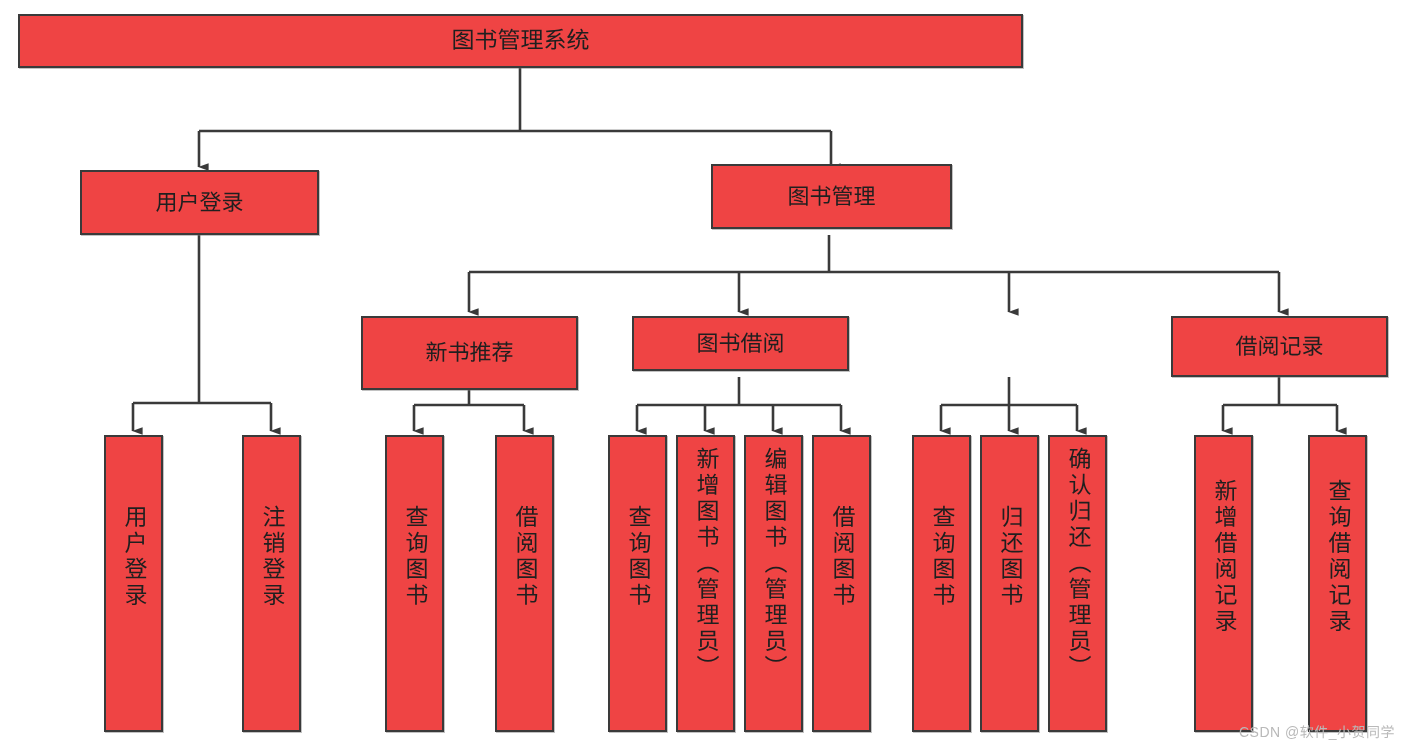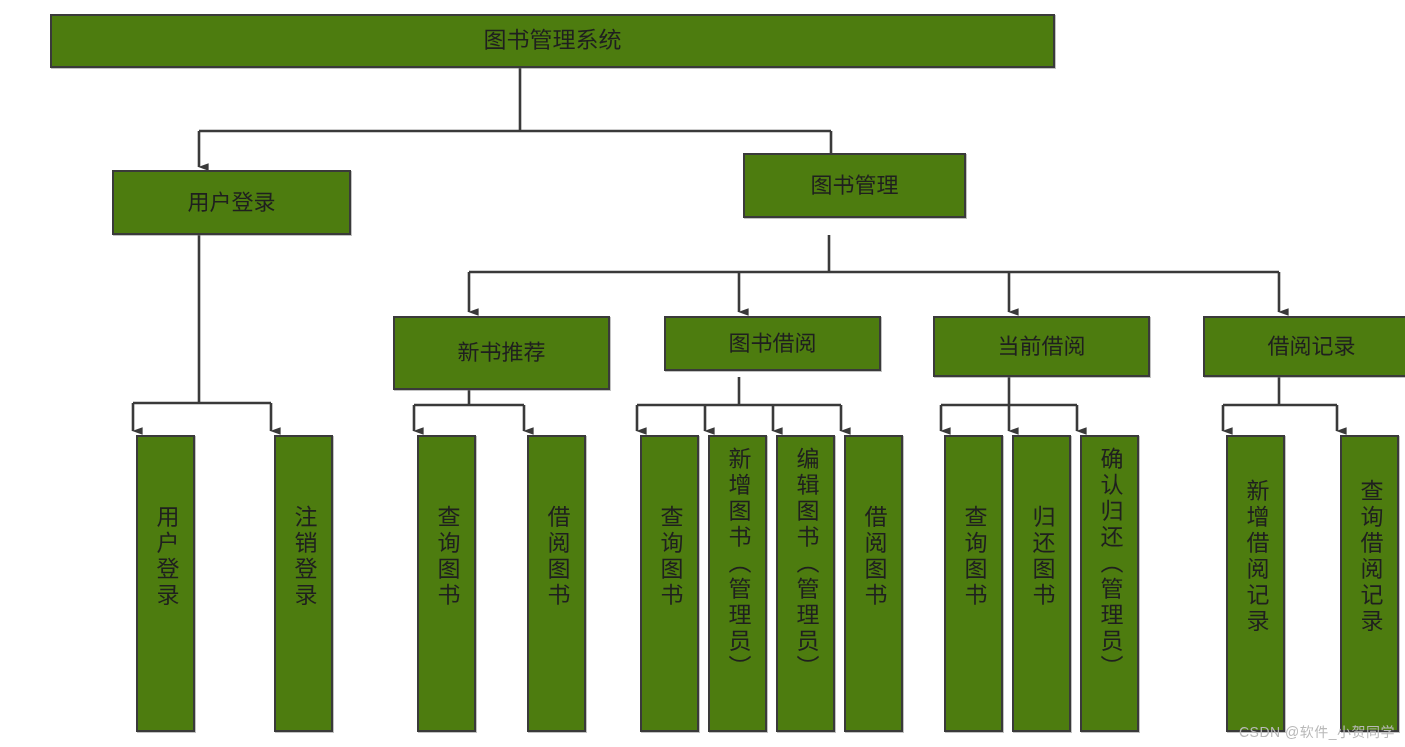--- a/index.html
+++ b/index.html
@@ -19,27 +19,26 @@
   #wires{
     position:absolute;
     left:0; top:0;
     width:1405px; height:747px;
     pointer-events:none;
   }
   
   .node{
     position:absolute;
     box-sizing:border-box;
-    background:#4d7c0f;
+    background:#ef4444;
     border:2px solid #3a3a3a;
     display:flex;
     align-items:center;
     justify-content:center;
     box-shadow:1px 1px 0 rgba(120,120,120,.45);
-    margin-left:32px;
   }
   .node .label{
     color:#1f1f1f;
     line-height:1.18;
     text-align:center;
     white-space:nowrap;
   }
   
   .node.h .label{
     font-size:22px;
@@ -129,35 +128,32 @@
   </svg>
 
   <div class="node h root" style="left:18px; top:14px; width:1005px; height:54px;">
     <span class="label">图书管理系统</span>
   </div>
 
   <div class="node h" style="left:80px; top:170px; width:239px; height:65px;">
     <span class="label">用户登录</span>
   </div>
 
-  <div class="node h" style="left:711px; top:153px; width:223px; height:65px;">
+  <div class="node h" style="left:711px; top:164px; width:241px; height:65px;">
     <span class="label">图书管理</span>
   </div>
 
   <div class="node h" style="left:361px; top:316px; width:217px; height:74px;">
     <span class="label">新书推荐</span>
   </div>
 
   <div class="node h" style="left:632px; top:316px; width:217px; height:55px;justify-content:center;">
     <span class="label">图书借阅</span>
   </div>
 
-  <div class="node h" style="left:901px; top:316px; width:217px; height:61px;">
-    <span class="label">当前借阅</span>
-  </div>
 
   <div class="node h" style="left:1171px; top:316px; width:217px; height:61px;">
     <span class="label">借阅记录</span>
   </div>
 
   <div class="node v" style="left:104px; top:435px; width:59px; height:297px; padding-top:68px;">
     <span class="label">用户登录</span>
   </div>
 
   <div class="node v" style="left:242px; top:435px; width:59px; height:297px; padding-top:68px;">

